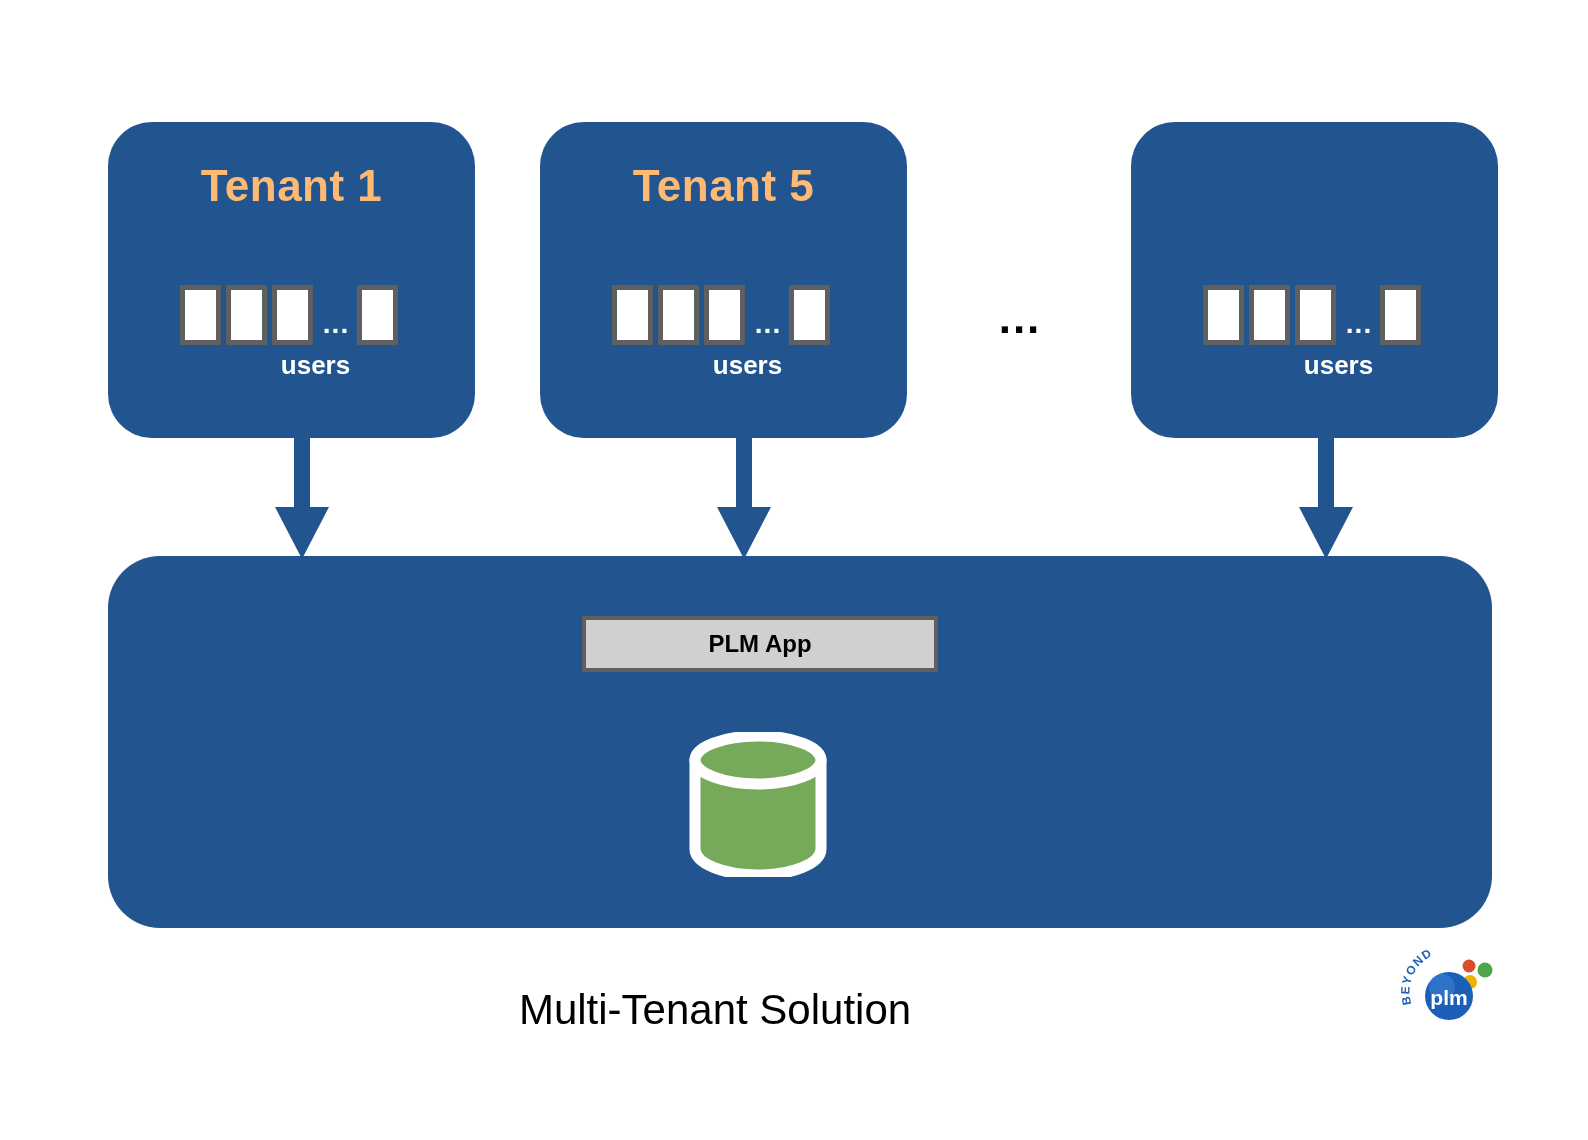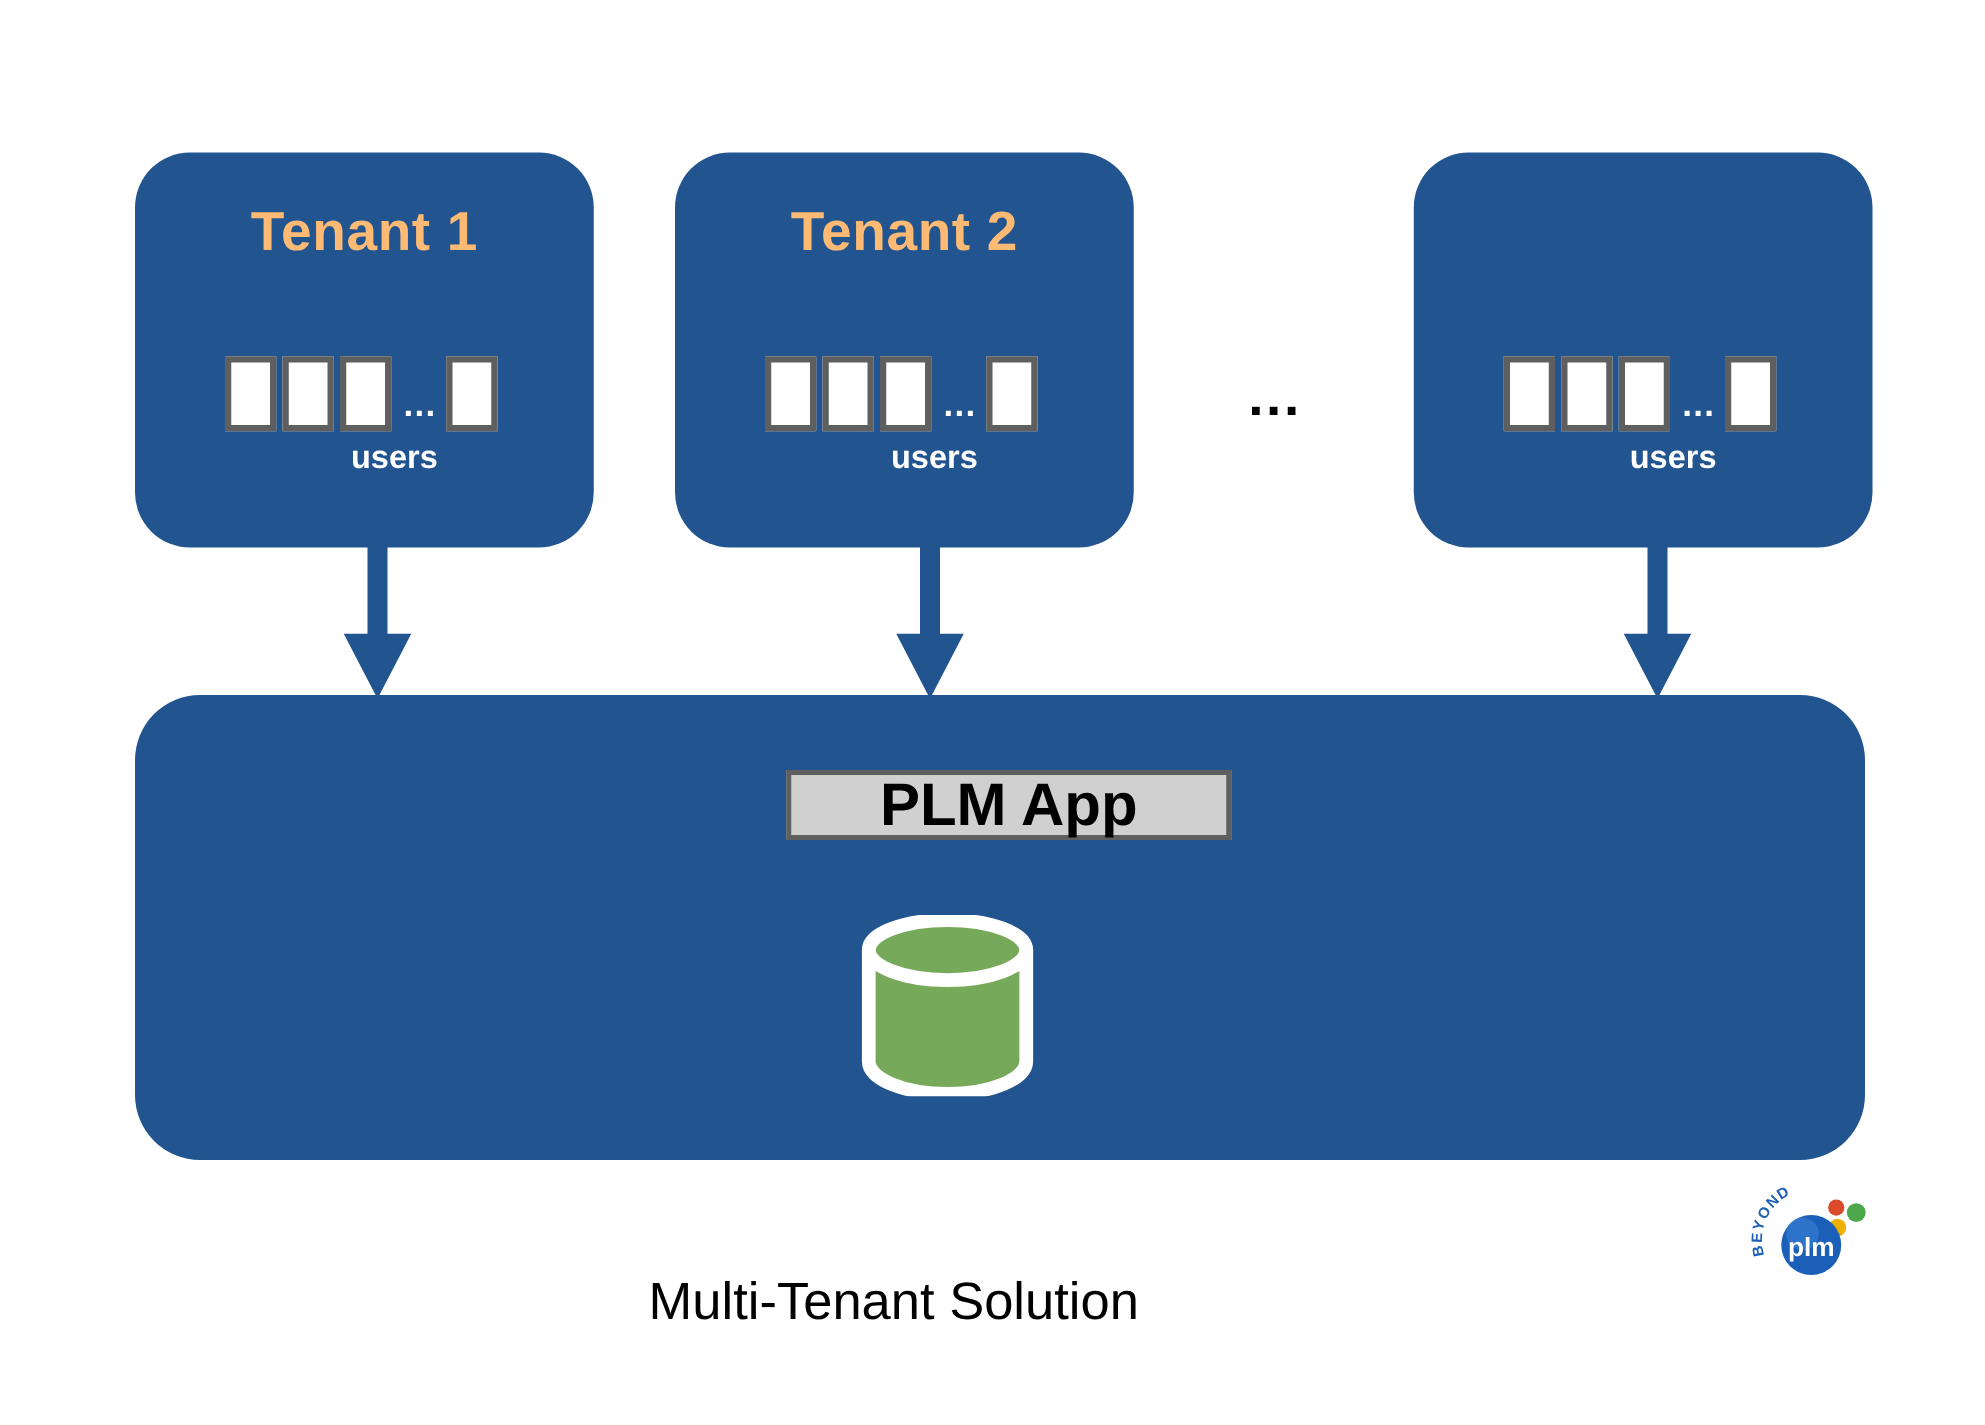--- a/index.html
+++ b/index.html
@@ -137,39 +137,38 @@
     top: 60px;
     width: 356px;
     height: 56px;
     background: #D0D0D0;
     border: 4px solid #5F5F5F;
     box-sizing: border-box;
     display: flex;
     align-items: center;
     justify-content: center;
     color: #000000;
-    font-size: 48px;
-    font-weight: bold;
-    font-family: "Liberation Sans", sans-serif;
-    margin-left: 47px;
+    font-size: 24px;
+    font-weight: bold;
+    font-family: "Liberation Sans", sans-serif;
   }
 
   #database-icon {
     position: absolute;
     left: 575px;
     top: 176px;
     width: 150px;
     height: 145px;
   }
 
   
   #diagram-caption {
     position: absolute;
     left: 0;
-    top: 1017px;
+    top: 986px;
     width: 1430px;
     text-align: center;
     color: #000000;
     font-size: 42px;
     font-family: "Liberation Sans", sans-serif;
   }
 
   
   #brand-logo {
     position: absolute;
@@ -192,21 +191,21 @@
         <div class="user-box" style="background: rgb(255, 255, 255); border-color: rgb(95, 95, 95);"></div>
         <div class="user-box" style="background: rgb(255, 255, 255); border-color: rgb(95, 95, 95);"></div>
         <div class="user-ellipsis">...</div>
         <div class="user-box" style="background: rgb(255, 255, 255); border-color: rgb(95, 95, 95);"></div>
       </div>
       <div class="users-label">users</div>
     </div>
   </div>
 
   <div class="tenant-card" id="tenant-card-1" style="background: rgb(34, 84, 143);">
-    <div class="tenant-title">Tenant 2</div>
+    <div class="tenant-title">Tenant 5</div>
     <div class="users-group">
       <div class="users-row">
         <div class="user-box" style="background: rgb(255, 255, 255); border-color: rgb(95, 95, 95);"></div>
         <div class="user-box" style="background: rgb(255, 255, 255); border-color: rgb(95, 95, 95);"></div>
         <div class="user-box" style="background: rgb(255, 255, 255); border-color: rgb(95, 95, 95);"></div>
         <div class="user-ellipsis">...</div>
         <div class="user-box" style="background: rgb(255, 255, 255); border-color: rgb(95, 95, 95);"></div>
       </div>
       <div class="users-label">users</div>
     </div>

